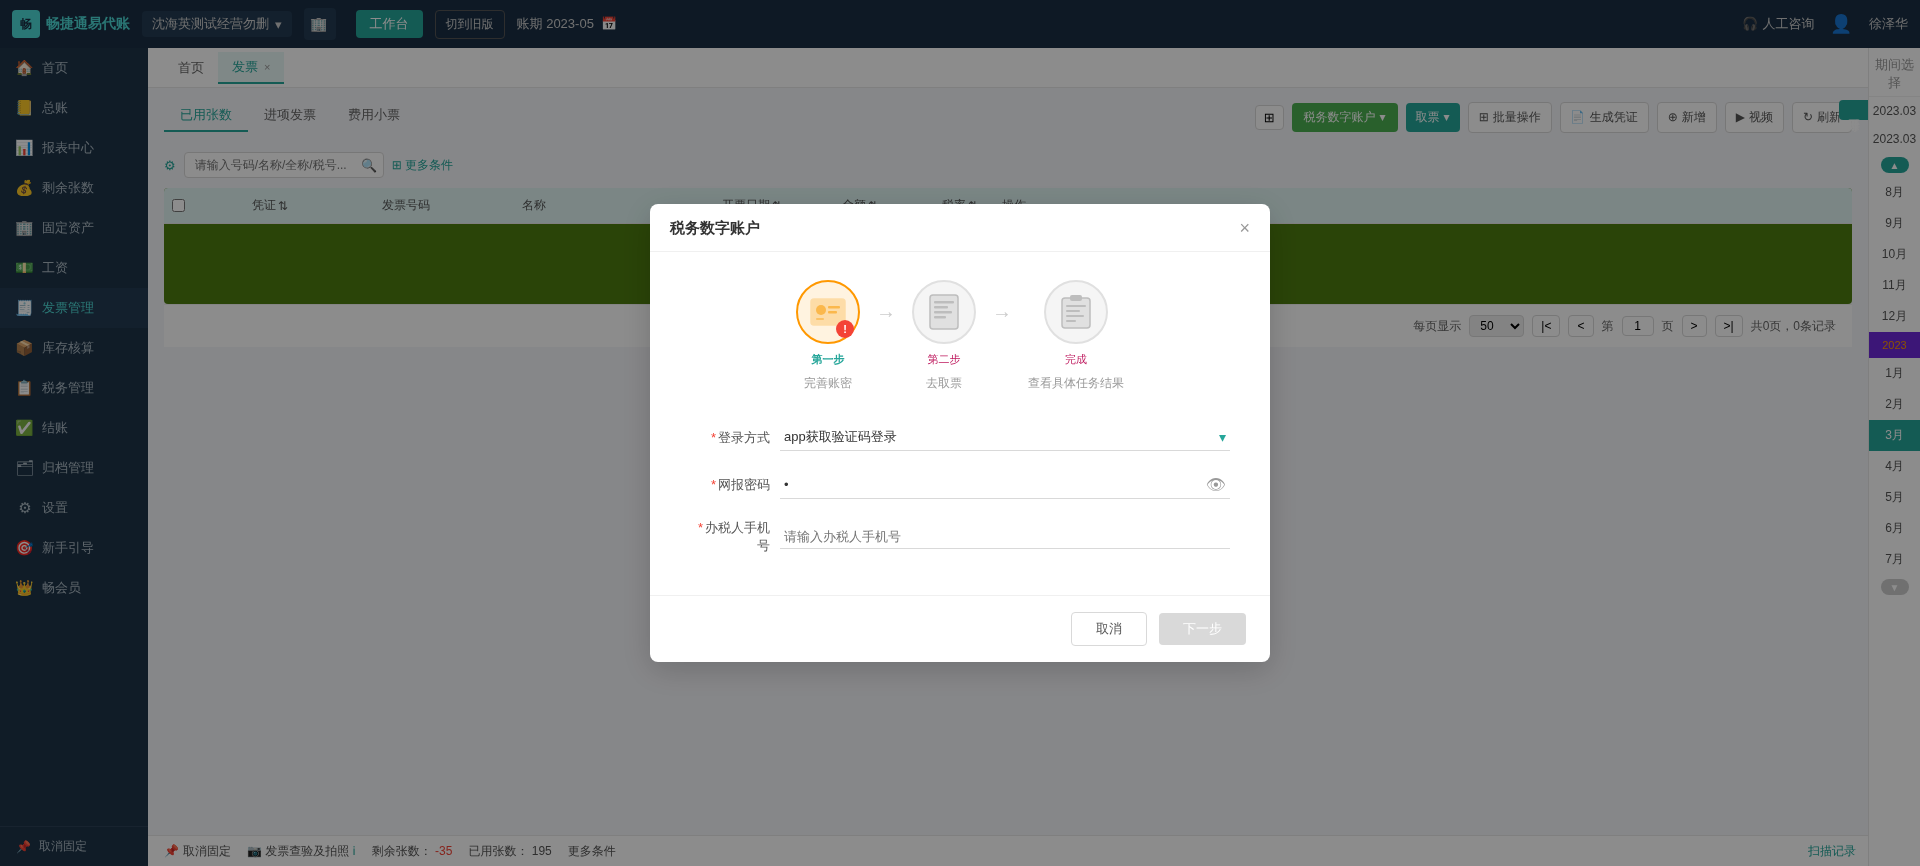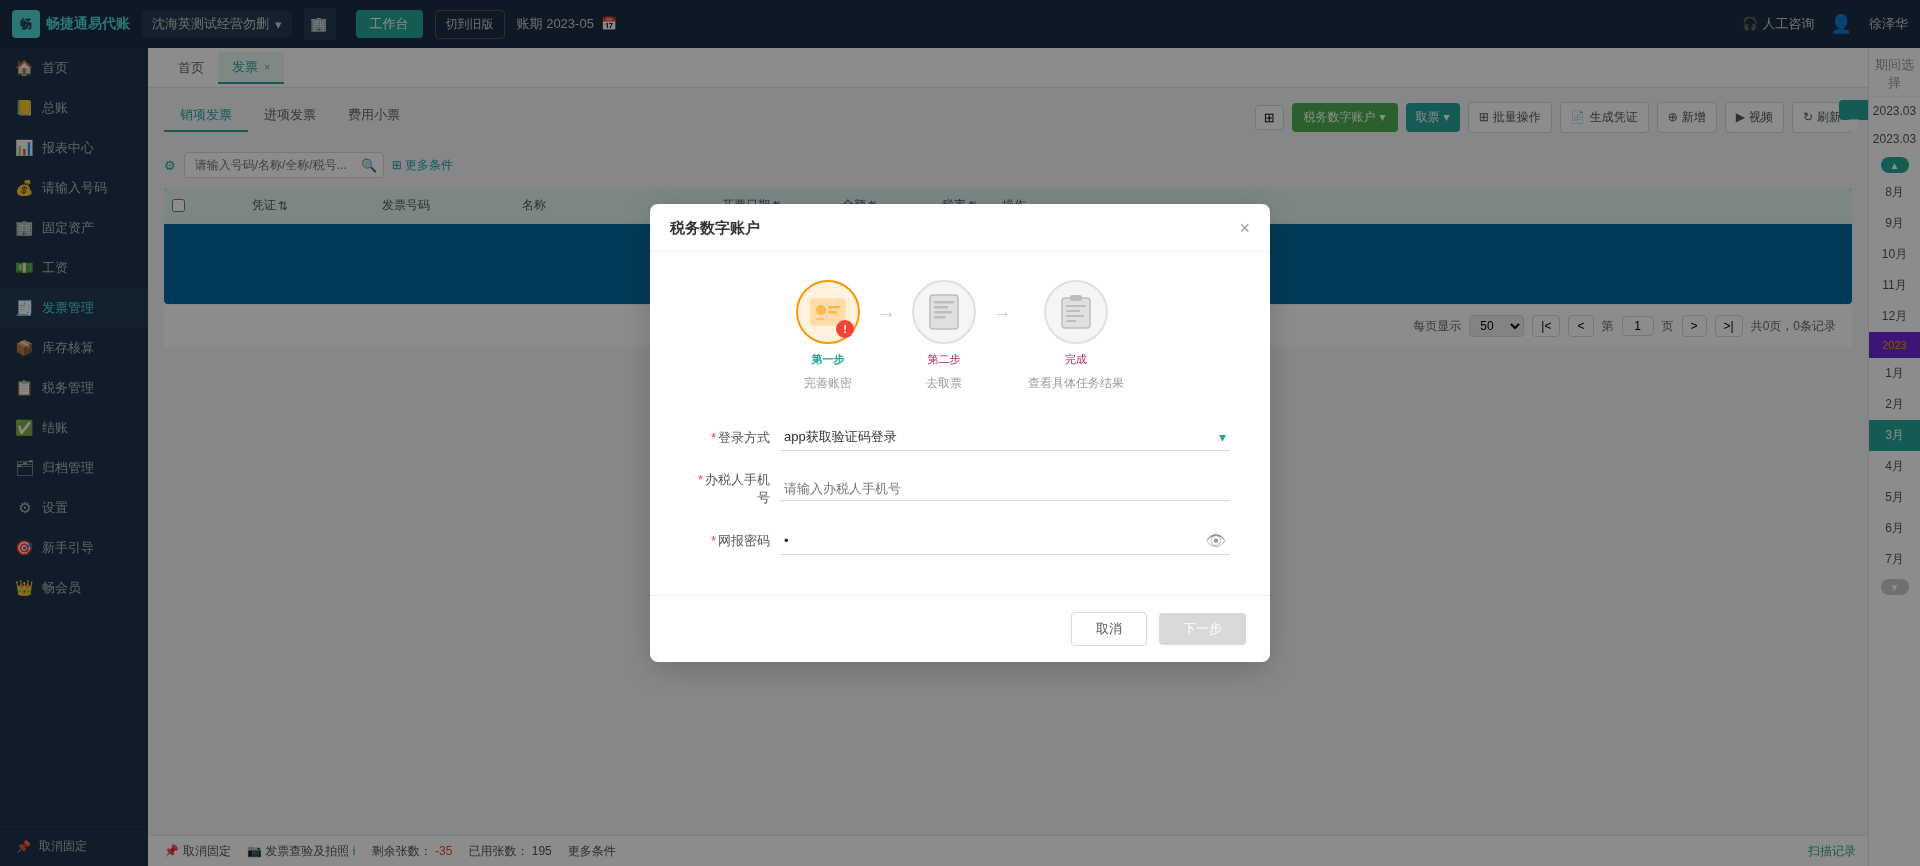--- a/index.html
+++ b/index.html
@@ -59,21 +59,21 @@
     .btn-outline { background: #fff; color: #555; border: 1px solid #d9d9d9; border-radius: 4px; padding: 6px 10px; cursor: pointer; font-size: 12px; display: flex; align-items: center; gap: 4px; }
 
     
     .search-bar { display: flex; align-items: center; gap: 8px; margin-bottom: 10px; }
     .search-input-wrap { position: relative; }
     .search-input { border: 1px solid #d9d9d9; border-radius: 4px; padding: 5px 28px 5px 10px; font-size: 12px; width: 200px; outline: none; color: #333; }
     .search-icon-btn { position: absolute; right: 6px; top: 50%; transform: translateY(-50%); cursor: pointer; color: #999; }
     .filter-btn { color: #26a69a; font-size: 12px; cursor: pointer; }
 
     
-    .invoice-table { background: #0369a1; border-radius: 4px; overflow: hidden; }
+    .invoice-table { background: #4d7c0f; border-radius: 4px; overflow: hidden; }
     .table-header { display: grid; grid-template-columns: 40px 40px 80px 60px 120px 140px 120px 100px 80px; background: #e0f5f3; height: 36px; align-items: center; border-bottom: 1px solid #e8e8e8; }
     .th { font-size: 12px; color: #555; padding: 0 8px; display: flex; align-items: center; gap: 2px; }
     .table-body { min-height: 80px; }
     .empty-tip { text-align: center; color: #999; padding: 30px; font-size: 13px; }
 
     
     .pagination { display: flex; align-items: center; justify-content: flex-end; padding: 10px 16px; gap: 8px; font-size: 12px; color: #666; background: #fff; border-top: 1px solid #f0f0f0; }
     .page-btn { border: 1px solid #d9d9d9; background: #fff; border-radius: 4px; padding: 3px 8px; cursor: pointer; font-size: 12px; }
 
     
@@ -188,21 +188,21 @@
   <div class="sidebar-item">
     <span class="sidebar-icon">📒</span>
     <span>总账</span>
   </div>
   <div class="sidebar-item">
     <span class="sidebar-icon">📊</span>
     <span>报表中心</span>
   </div>
   <div class="sidebar-item">
     <span class="sidebar-icon">💰</span>
-    <span>请输入号码</span>
+    <span>剩余张数</span>
   </div>
   <div class="sidebar-item">
     <span class="sidebar-icon">🏢</span>
     <span>固定资产</span>
   </div>
   <div class="sidebar-item">
     <span class="sidebar-icon">💵</span>
     <span>工资</span>
   </div>
   <div class="sidebar-item active">
@@ -279,21 +279,21 @@
     <div class="tab-item active">
       <span>发票</span>
       <span class="tab-close">×</span>
     </div>
   </div>
 
   <div class="invoice-page">
 
     <div style="display:flex;align-items:center;justify-content:space-between;margin-bottom:8px;">
       <div class="sub-tabs">
-        <div class="sub-tab active">销项发票</div>
+        <div class="sub-tab active">已用张数</div>
         <div class="sub-tab">进项发票</div>
         <div class="sub-tab">费用小票</div>
       </div>
       <div class="toolbar">
         <div style="display:flex;align-items:center;gap:4px;background:#fff;border:1px solid #d9d9d9;border-radius:4px;padding:4px 8px;cursor:pointer;">
           <span>⊞</span>
         </div>
         <button class="btn-tax-digital">
           <span>税务数字账户</span>
           <span>▾</span>
@@ -482,31 +482,31 @@
 
       <div class="form-row">
         <span class="form-label required">登录方式</span>
         <div class="form-select-wrap">
           <span class="form-select-text">app获取验证码登录</span>
           <span class="form-select-arrow">▾</span>
         </div>
       </div>
 
       <div class="form-row">
-        <span class="form-label required">办税人手机号</span>
-        <input class="form-control" type="text" placeholder="请输入办税人手机号" style="">
-      </div>
-
-      <div class="form-row">
         <span class="form-label required">网报密码</span>
         <div class="form-password-wrap">
           <input class="form-password-input" type="password" value="x" style="">
           <span class="form-eye">👁</span>
         </div>
       </div>
+
+      <div class="form-row">
+        <span class="form-label required">办税人手机号</span>
+        <input class="form-control" type="text" placeholder="请输入办税人手机号" style="">
+      </div>
     </div>
 
     <div class="modal-footer">
       <button class="btn-cancel-modal">取消</button>
       <button class="btn-next">下一步</button>
     </div>
   </div>
 </div>
 
 </body></html>

